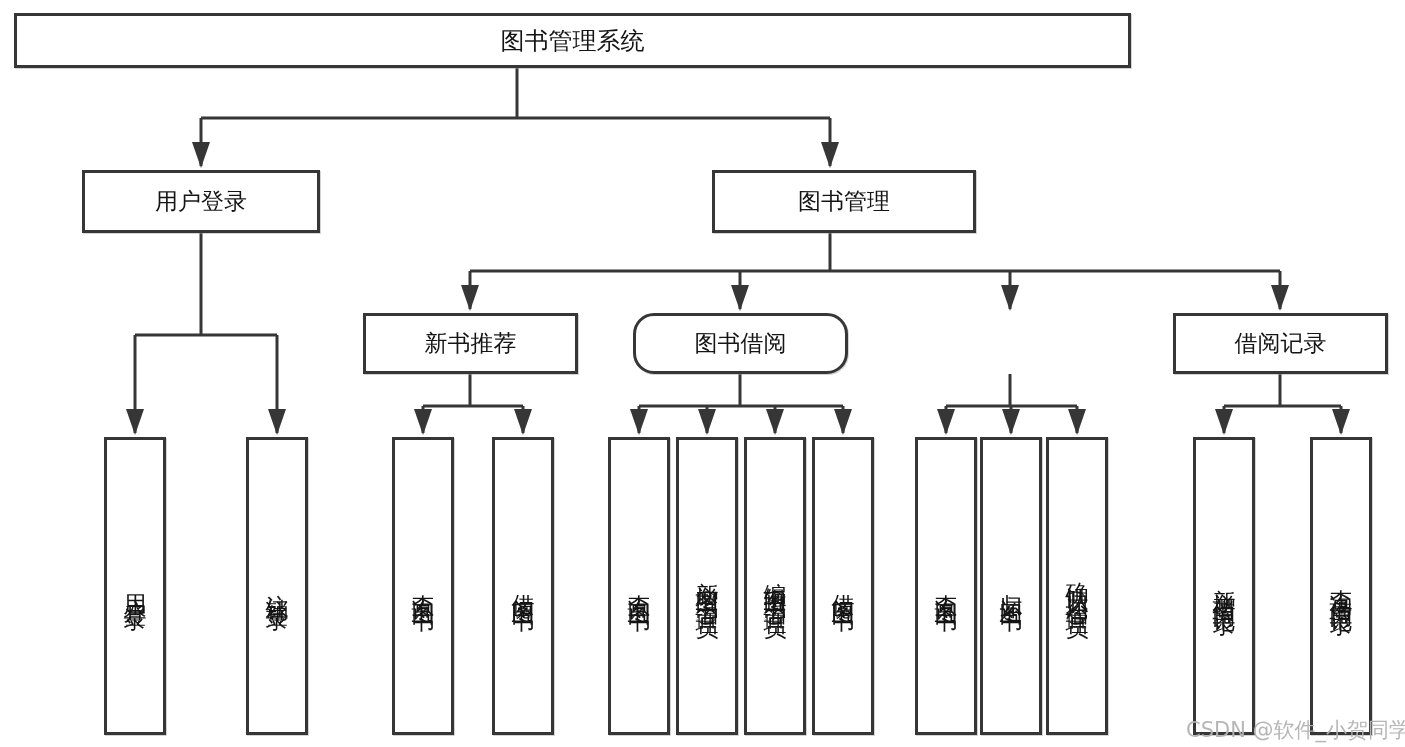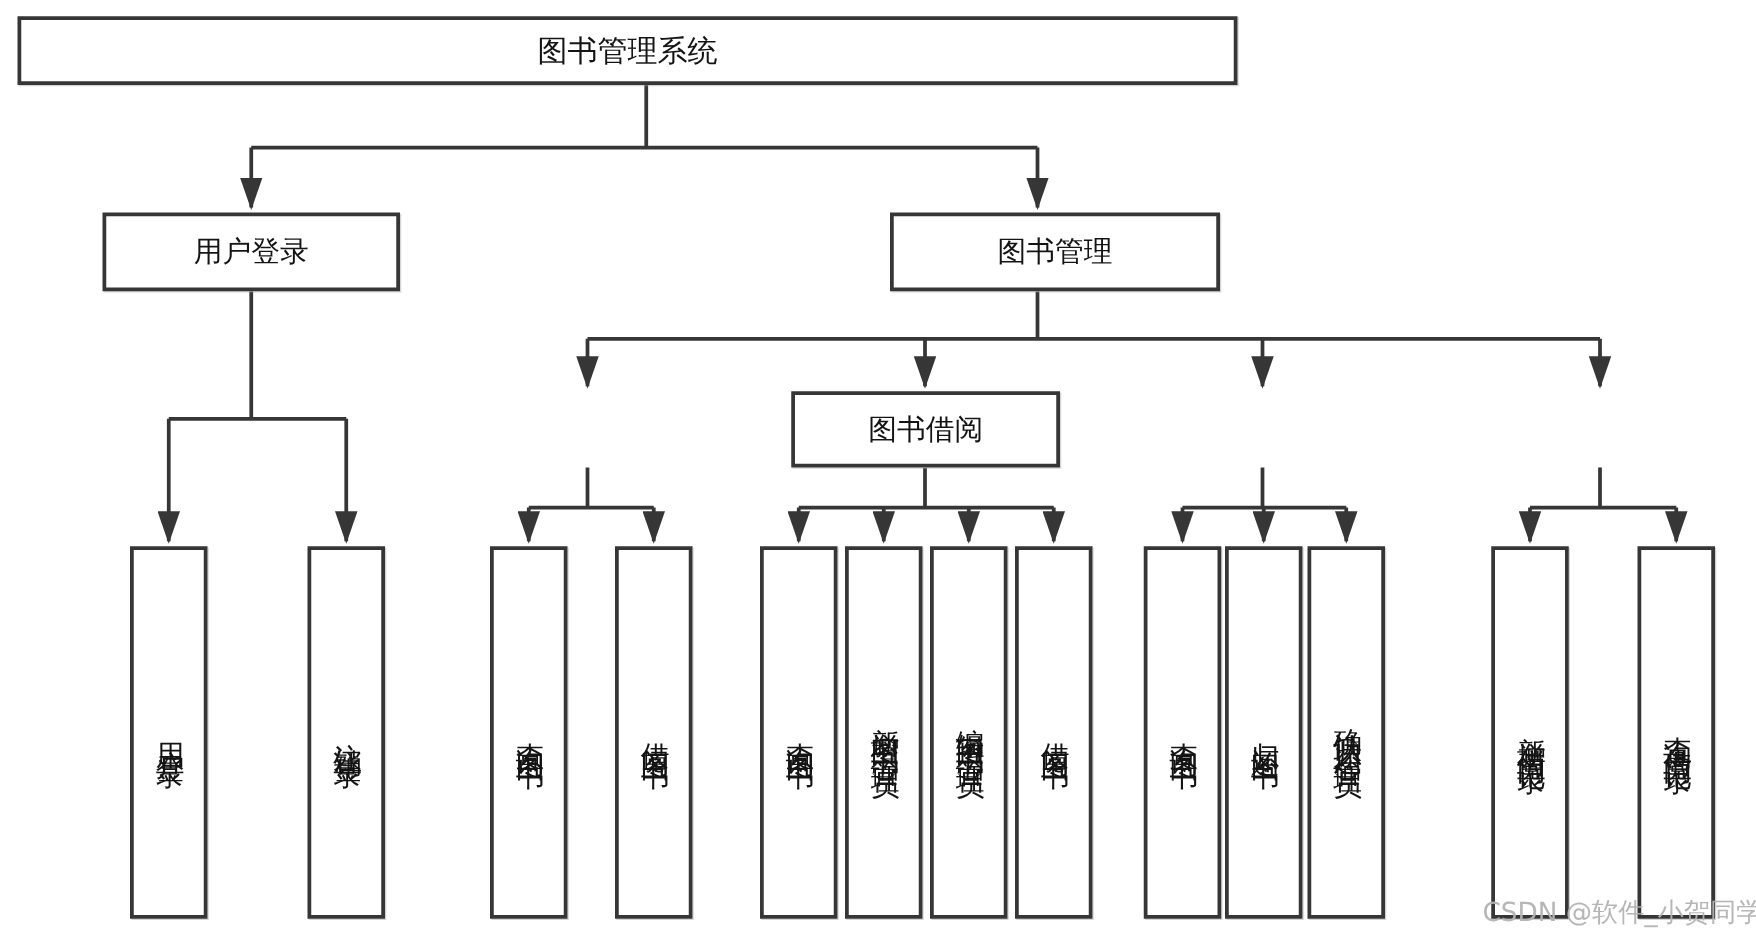--- a/index.html
+++ b/index.html
@@ -18,26 +18,26 @@
     border: 3px solid #363636;
     background: #ffffff;
     display: flex;
     align-items: center;
     justify-content: center;
     color: #141414;
     font-size: 23px;
     text-align: center;
     box-shadow: 1px 1px 0 rgba(160,160,160,.45);
   }
-  .root  { left: 14px;  top: 13px;  width: 976px; height: 55px; font-size: 24px; }
+  .root  { left: 14px;  top: 13px;  width: 1117px; height: 55px; font-size: 24px; }
   .l2a   { left: 82px;  top: 170px; width: 238px;  height: 63px; }
   .l2b   { left: 712px; top: 170px; width: 264px;  height: 63px; }
   .l3    { top: 313px; width: 215px; height: 61px; }
   .l3a   { left: 363px; }
-  .l3b   { left: 633px; }
+  .l3b   { left: 633px; border-radius: 21px; }
   .l3c   { left: 903px; }
   .l3d   { left: 1173px; }
   .leaf  {
     top: 437px; width: 62px; height: 298px;
     writing-mode: vertical-rl;
     text-orientation: mixed;
     letter-spacing: 5px;
     font-size: 23px;
     line-height: 1;
   }
@@ -109,21 +109,23 @@
       <path d="M1224,406 V433" marker-end="url(#arrow)"></path>
       <path d="M1341,406 V433" marker-end="url(#arrow)"></path>
     </g>
   </svg>
 
   <div class="node root">图书管理系统</div>
 
   <div class="node l2a">用户登录</div>
   <div class="node l2b">图书管理</div>
 
+  <div class="node l3 l3a">新书推荐</div>
   <div class="node l3 l3b">图书借阅</div>
+  <div class="node l3 l3d">借阅记录</div>
 
   <div class="node leaf x104">用户登录</div>
   <div class="node leaf x246">注销登录</div>
 
   <div class="node leaf x392">查询图书</div>
   <div class="node leaf x492">借阅图书</div>
 
   <div class="node leaf x608">查询图书</div>
   <div class="node leaf x676">新增图书（管理员）</div>
   <div class="node leaf x744">编辑图书（管理员）</div>

